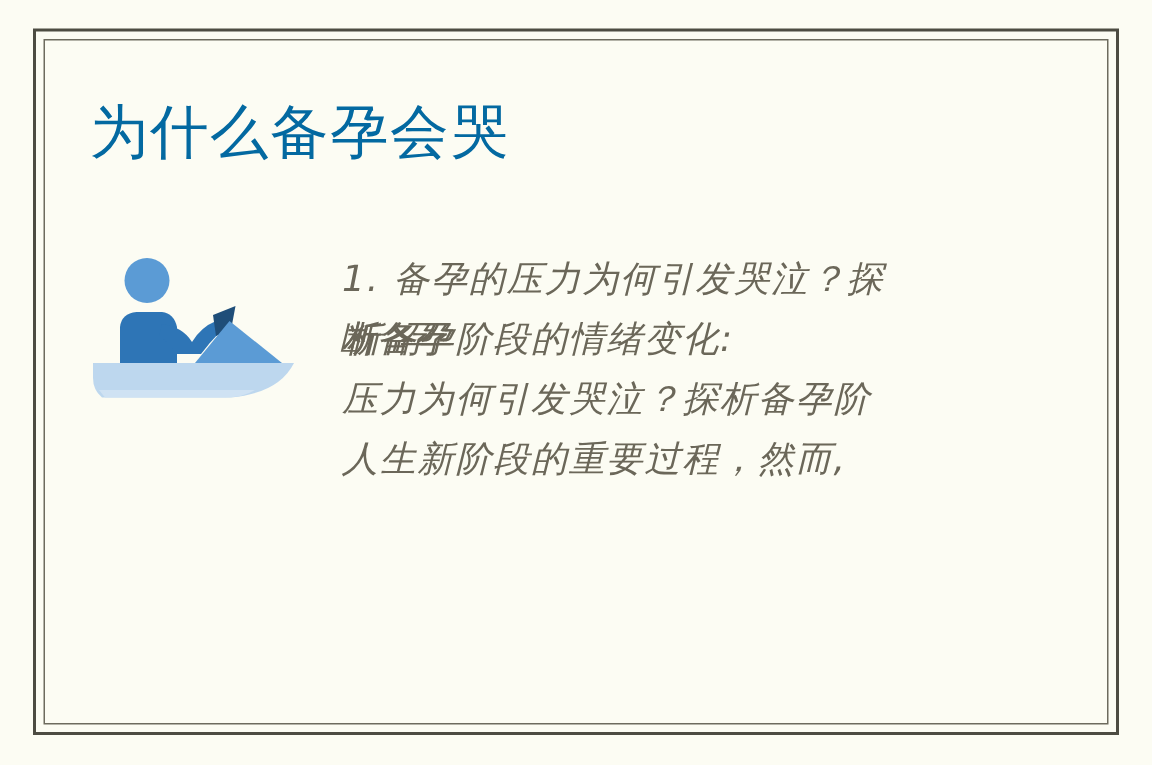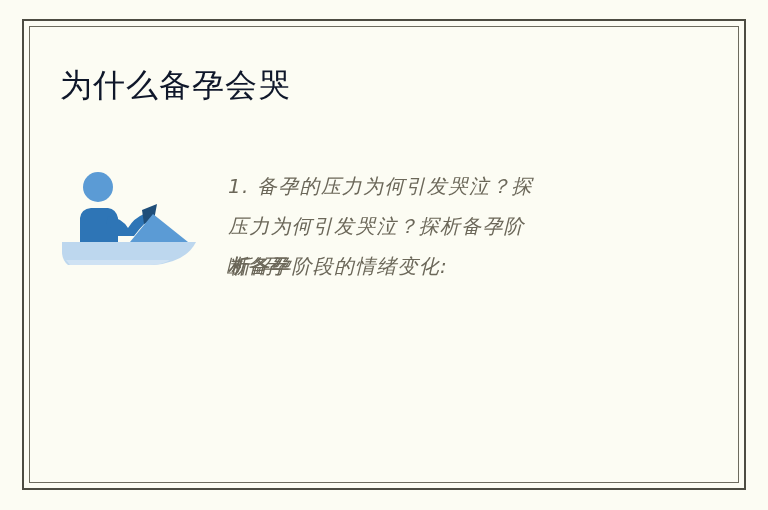--- a/index.html
+++ b/index.html
@@ -40,24 +40,24 @@
     border: 1px solid #6d6b5e;
     box-sizing: border-box;
   }
 
   
   .page-title {
     position: absolute;
     left: 60px;
     top: 66px;
     font-family: "Liberation Sans", "DejaVu Sans", sans-serif;
-    font-size: 32px;
+    font-size: 39px;
     font-weight: 300;
     letter-spacing: 1px;
-    color: #0f172a;
+    color: #0369a1;
     white-space: nowrap;
     line-height: 1.2;
   }
 
   
   .illustration {
     position: absolute;
     left: 58px;
     top: 166px;
     width: 150px;
@@ -67,21 +67,21 @@
 
   
   .article-body {
     position: absolute;
     left: 228px;
     top: 166px;
     width: 430px;
   }
   .body-line {
     font-family: "DejaVu Sans", "Liberation Sans", sans-serif;
-    font-size: 20px;
+    font-size: 24px;
     font-style: italic;
     font-weight: 400;
     color: #6b6759;
     line-height: 40px;
     height: 40px;
     letter-spacing: 1.2px;
     white-space: nowrap;
   }
   
   .body-line.overstruck {
@@ -127,27 +127,28 @@
 
       <path d="M4 76 L138 76 Q128 96 96 99 L10 99 Q4 94 4 86 Z" fill="#bdd7ee"></path>
       <path d="M8 94 L112 94 Q104 99 92 99 L12 99 Z" fill="#cfe2f3"></path>
     </svg>
   </div>
 
   <div class="article-body">
 
     <div class="body-line">1. 备孕的压力为何引发哭泣？探</div>
 
-    <div class="body-line">压力为何引发哭泣？探析备孕阶</div>
-
     <div class="body-line overstruck">
       <span class="glyph-stack">
         <span class="base">析备孕</span>
         <span class="over shift1">断备孕</span>
         <span class="over shift2">析 孕</span>
       </span><span>阶段的情绪变化:</span>
     </div>
 
+    <div class="body-line">压力为何引发哭泣？探析备孕阶</div>
 
+
+    <div class="body-line">人生新阶段的重要过程，然而,</div>
 
   </div>
 
 </div>
 
 </body></html>

